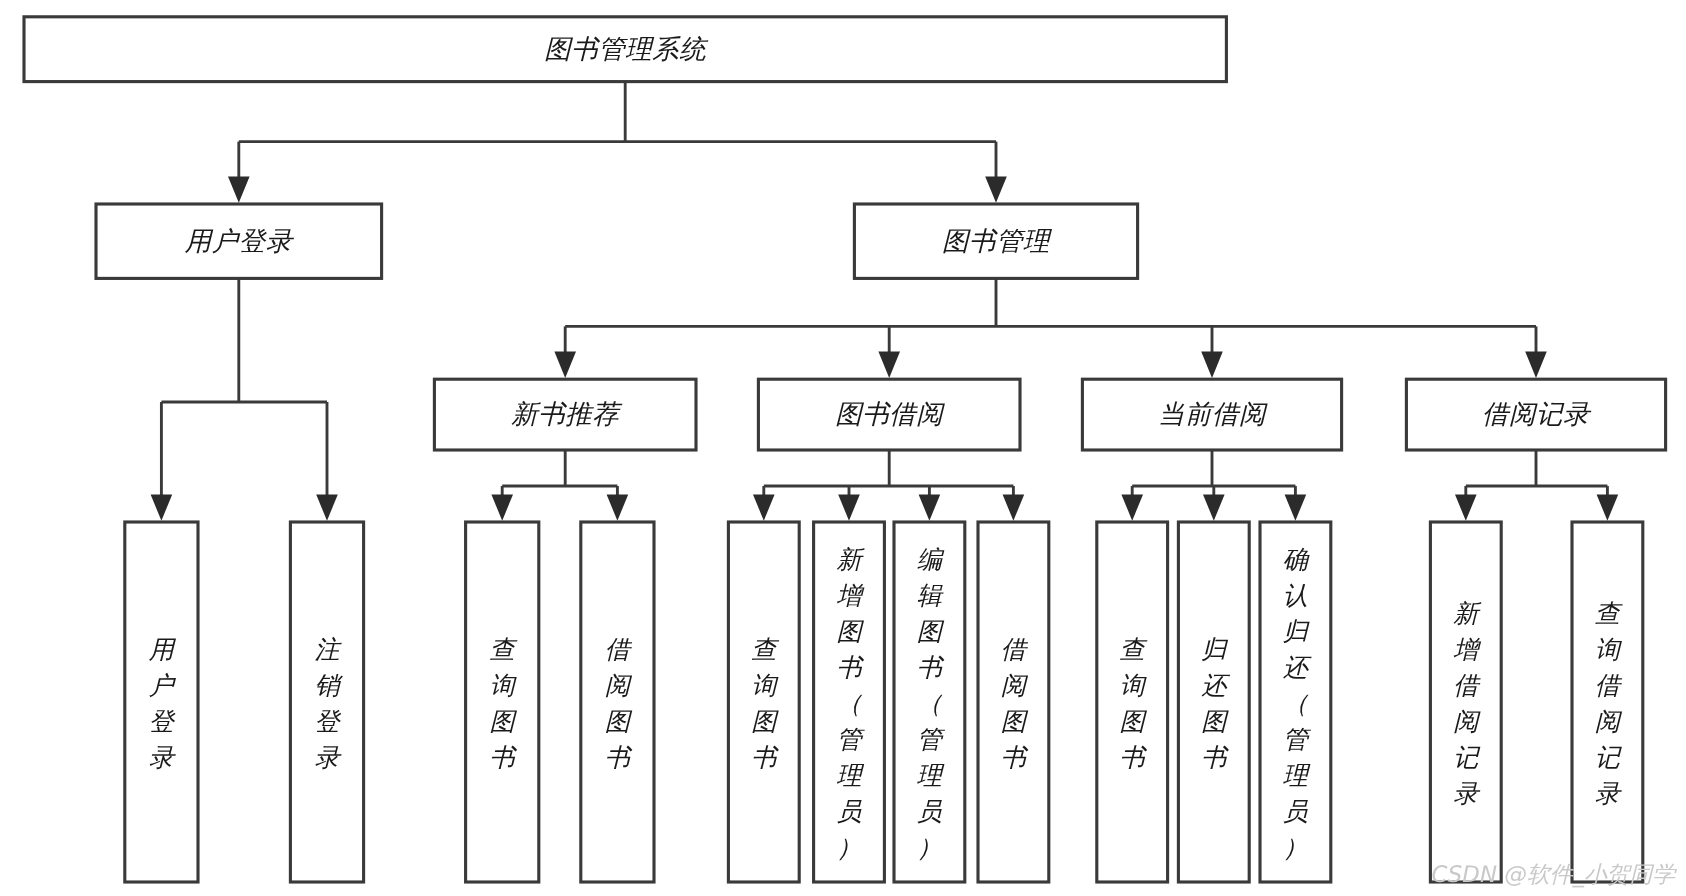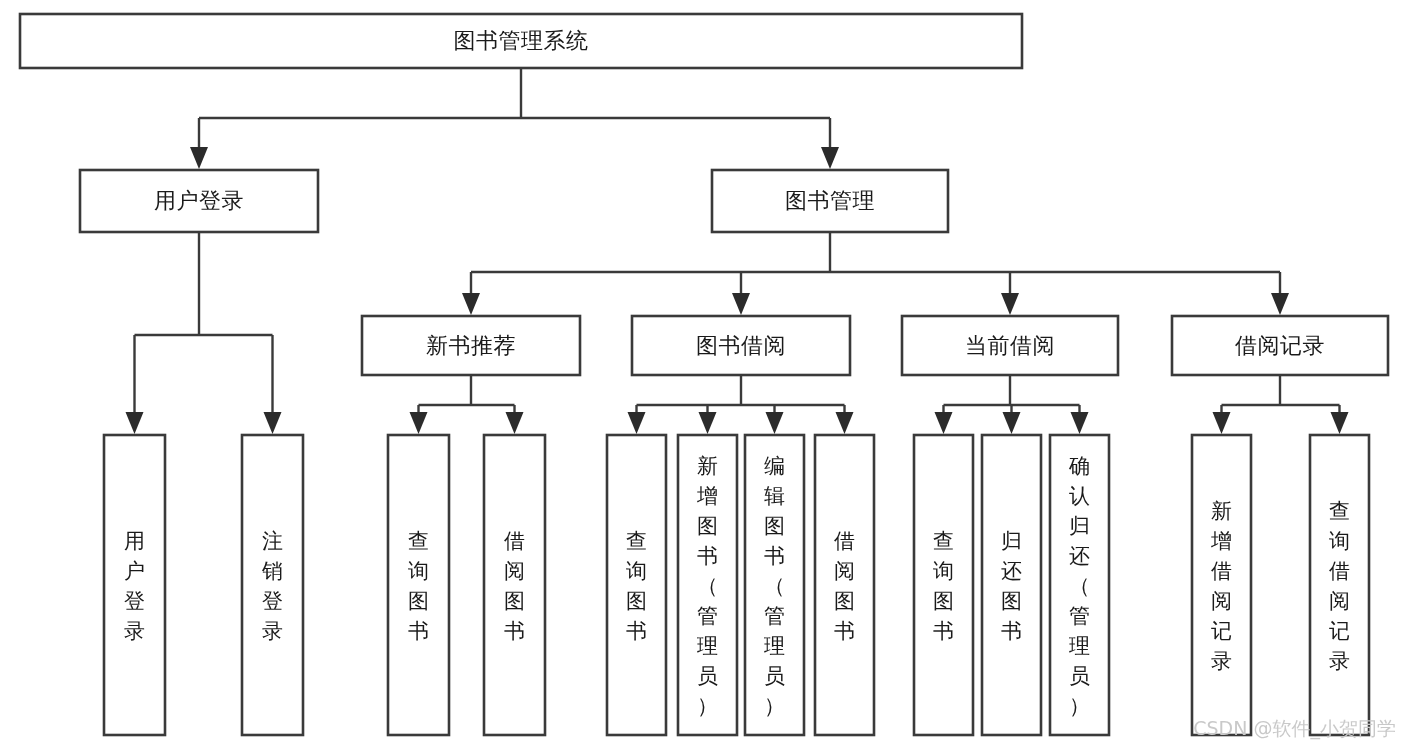--- a/index.html
+++ b/index.html
@@ -14,20 +14,21 @@
     position: relative;
     overflow: hidden;
     font-family: "DejaVu Sans", "Liberation Sans", sans-serif;
   }
   #diagram-root {
     position: absolute;
     left: 0;
     top: 0;
     width: 1405px;
     height: 728px;
+    font-style: italic;
   }
   .node-box {
     fill: #ffffff;
     stroke: #3a3a3a;
     stroke-width: 2.6;
   }
   .node-label-h {
     fill: #1a1a1a;
     font-family: "DejaVu Sans", "Liberation Sans", sans-serif;
     font-size: 22px;

